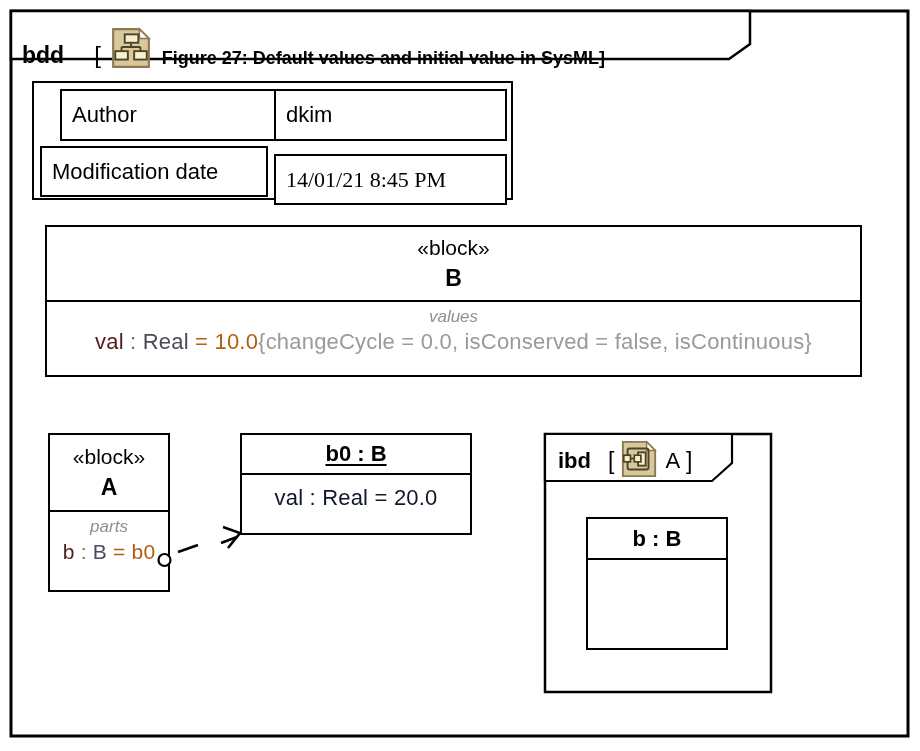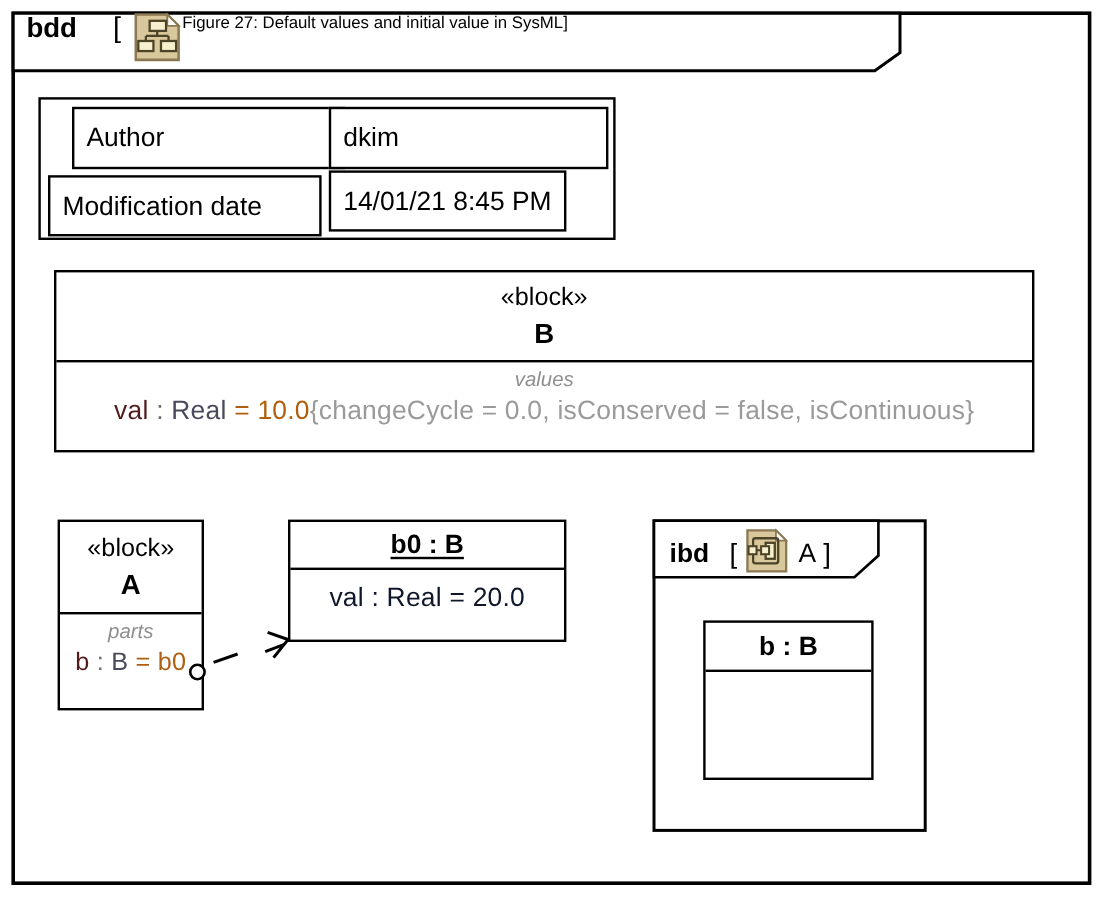--- a/index.html
+++ b/index.html
@@ -11,42 +11,42 @@
     color:#000;
     overflow:hidden;
   }
   svg.layer{position:absolute;left:0;top:0;pointer-events:none;}
   #frame-svg{z-index:0;}
   #connector-svg{z-index:3;}
 
   
   .tab-row{
     position:absolute;left:10px;top:10px;width:740px;height:59px;
-    display:flex;align-items:flex-start;z-index:2;
+    display:flex;align-items:flex-end;z-index:2;
     padding-left:12px;box-sizing:border-box;
   }
   .kind-label{font-size:23px;font-weight:bold;}
   .bracket{font-size:24px;margin-left:30px;}
   .tab-row .diagram-icon{margin-left:9px;display:flex;align-items:center;}
-  .frame-title{font-size:14px;margin-left:0;white-space:nowrap;}
+  .frame-title{font-size:18px;margin-left:10px;white-space:nowrap;font-weight:bold;}
 
   
   .info-table{
     position:absolute;left:32px;top:81px;width:481px;height:119px;
     border:2px solid #000;background:#fff;box-sizing:border-box;z-index:2;
   }
   .cell{
     position:absolute;border:2px solid #000;box-sizing:border-box;
     display:flex;align-items:center;padding-left:10px;
     font-size:22px;background:#fff;white-space:nowrap;
   }
   .c00{left:6px;top:6px;width:228px;height:52px;margin-left:20px;}
   .c01{left:240px;top:6px;width:233px;height:52px;}
   .c10{left:6px;top:63px;width:228px;height:51px;}
-  .c11{left:240px;top:59px;width:198px;height:51px;}
+  .c11{left:240px;top:71px;width:233px;height:51px;font-family:Liberation Serif, serif;}
 
   
   .uml-box{
     position:absolute;border:2.5px solid #000;background:#fff;
     box-sizing:border-box;z-index:2;
   }
   .box-header{
     border-bottom:2.5px solid #000;
     display:flex;flex-direction:column;align-items:center;justify-content:center;
     box-sizing:border-box;

